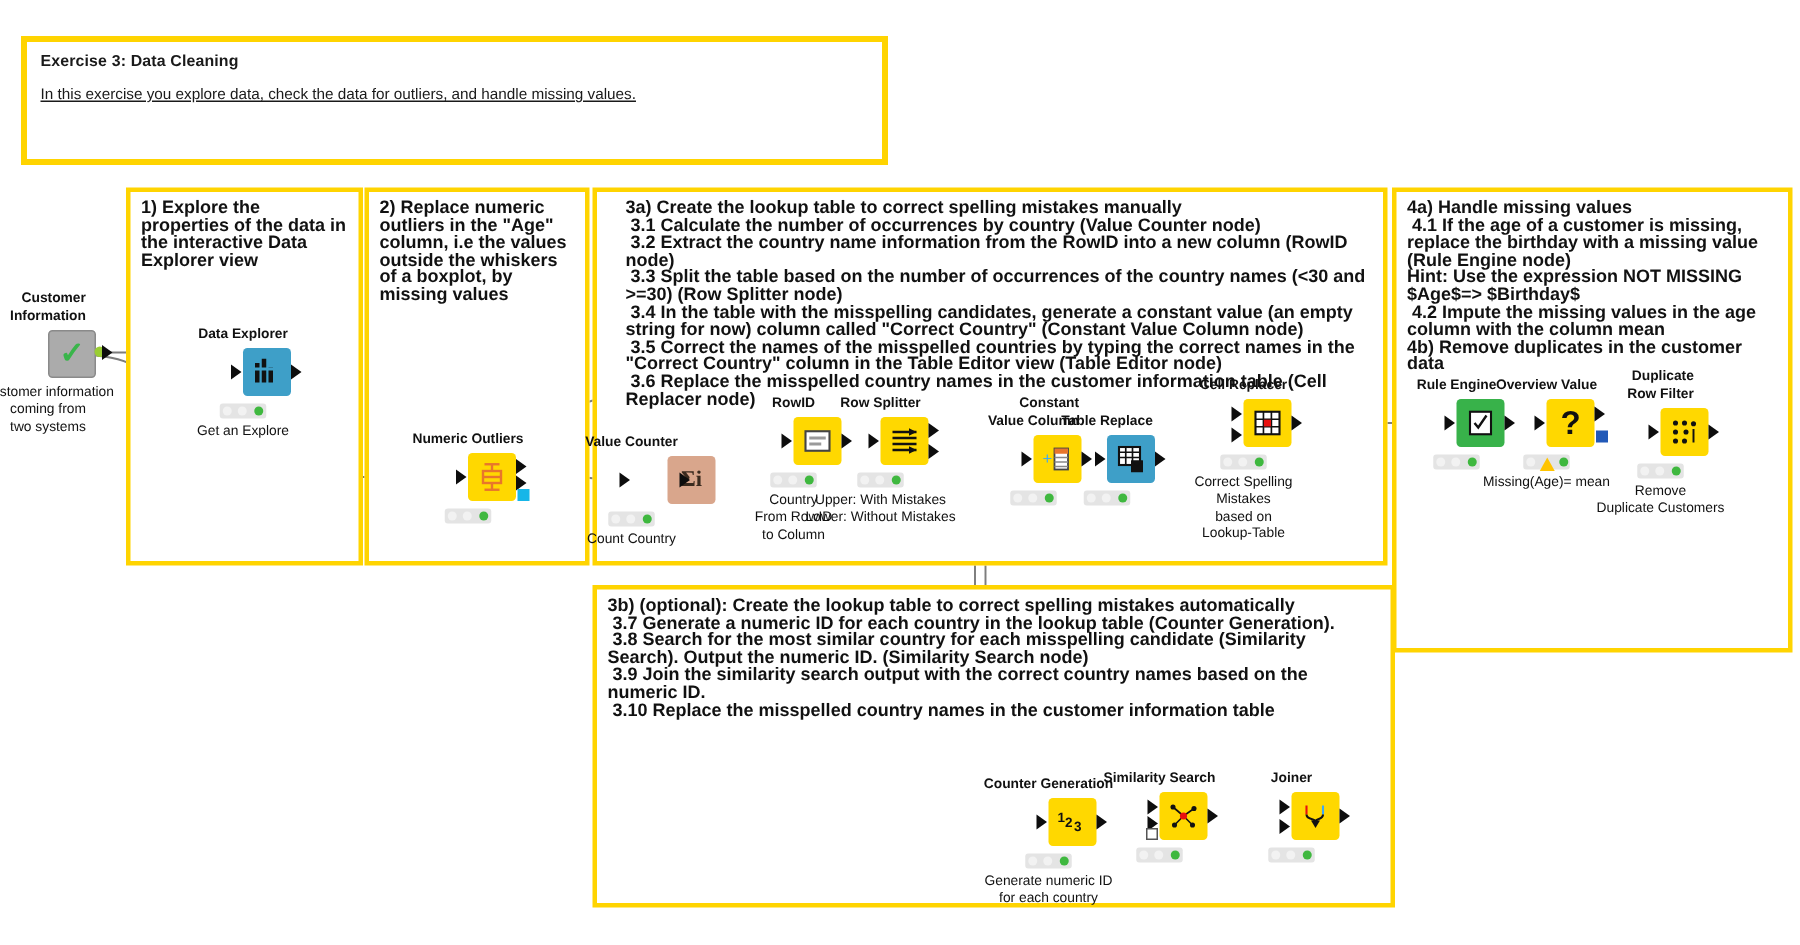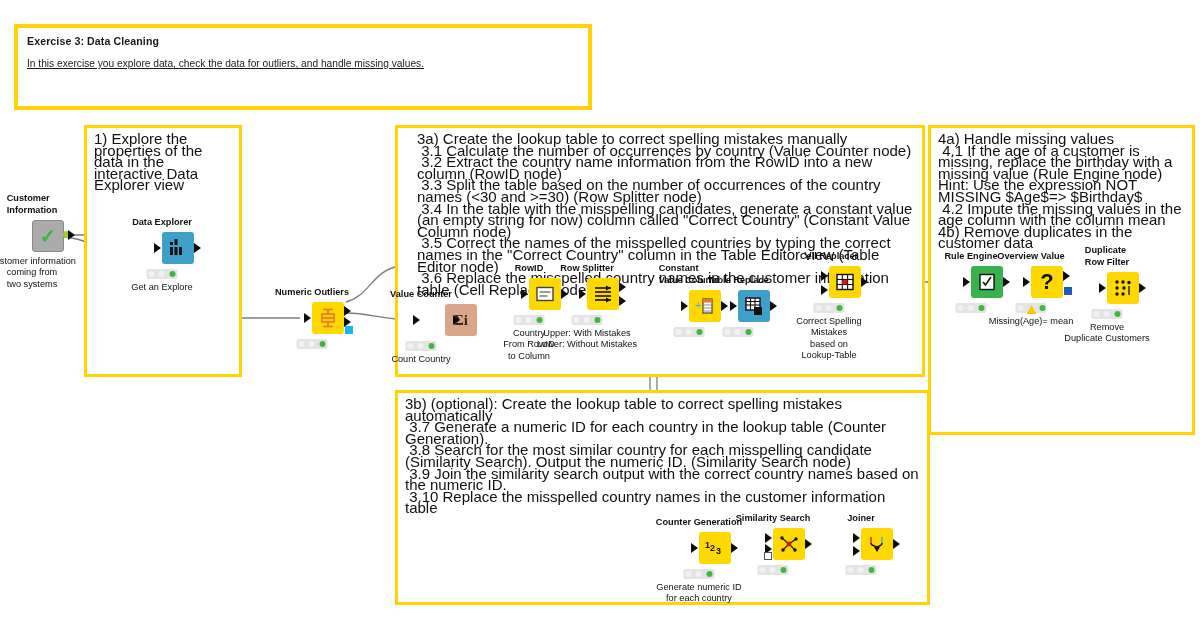--- a/index.html
+++ b/index.html
@@ -8,21 +8,21 @@
     width:1200px;height:630px;position:relative;overflow:hidden;
     font-family:"Liberation Sans",sans-serif;color:#1a1a1a;
     -webkit-font-smoothing:antialiased;
   }
   .canvas{position:absolute;inset:0;}
 
   
   .frame{position:absolute;border:3px solid #FFD400;background:#ffffff;box-sizing:border-box;}
   .frame .ftext{
     position:absolute;left:7px;right:6px;top:5px;
-    font-size:15px;line-height:11.6px;color:#111;
+    font-size:12px;line-height:11.6px;color:#111;font-weight:bold;
   }
 
   
   #title-frame{left:14px;top:24px;width:578px;height:86px;border-width:4px;}
   #title-frame .title-h{
     position:absolute;left:9px;top:7px;font-size:10.6px;font-weight:bold;letter-spacing:.1px;
   }
   #title-frame .title-p{
     position:absolute;left:9px;top:30px;font-size:10.2px;text-decoration:underline;
   }
@@ -33,21 +33,21 @@
     position:absolute;left:0;top:0;width:32px;height:32px;border-radius:3px;
     box-sizing:border-box;display:flex;align-items:center;justify-content:center;
   }
   .nbox.yellow{background:#FFD800;}
   .nbox.blue{background:#3E9FC8;}
   .nbox.green{background:#38B24A;}
   .nbox.tan{background:#D9A68C;margin-left:24px;}
   .nbox.meta{background:#ABABAB;border:1px solid #8a8a8a;}
   .nlabel{
     position:absolute;left:50%;transform:translateX(-50%);
-    white-space:nowrap;font-size:9.2px;font-weight:bold;text-align:left;color:#111;
+    white-space:nowrap;font-size:9.2px;font-weight:bold;text-align:right;color:#111;
     top:-15px;
   }
   .nlabel.two{top:-27px;white-space:pre;line-height:11.5px;}
   .nstatus{
     position:absolute;left:50%;transform:translateX(-50%);top:37px;
     width:31px;height:10px;background:#E4E4E4;border-radius:2px;
     display:flex;align-items:center;justify-content:space-around;
   }
   .nstatus i{width:6px;height:6px;border-radius:50%;background:#F2F2F2;display:block;}
   .nstatus i.on{background:#3FB83F;}
@@ -116,20 +116,23 @@
 
     <path d="M733,549 C745,552 745,570 740,573 L840,573 C852,573 852,556 858,554"></path>
 
     <path d="M807,546 C822,546 828,540 840,540 L858,540"></path>
   </svg>
 
   <div class="frame" id="f1" style="left:84px;top:125px;width:158px;height:252px;">
     <div class="ftext">1) Explore the properties of the data in the interactive Data Explorer view</div>
   </div>
 
+  <div class="frame" id="f2" style="left:243px;top:125px;width:150px;height:252px;">
+    <div class="ftext">2) Replace numeric outliers in the "Age" column, i.e the values outside the whiskers of a boxplot, by missing values</div>
+  </div>
 
   <div class="frame" id="f3a" style="left:395px;top:125px;width:530px;height:252px;">
     <div class="ftext" style="white-space:pre-wrap;margin-left:12px;">3a) Create the lookup table to correct spelling mistakes manually
  3.1 Calculate the number of occurrences by country (Value Counter node)
  3.2 Extract the country name information from the RowID into a new column (RowID node)
  3.3 Split the table based on the number of occurrences of the country names (&lt;30 and &gt;=30) (Row Splitter node)
  3.4 In the table with the misspelling candidates, generate a constant value (an empty string for now) column called "Correct Country" (Constant Value Column node)
  3.5 Correct the names of the misspelled countries by typing the correct names in the "Correct Country" column in the Table Editor view (Table Editor node)
  3.6 Replace the misspelled country names in the customer information table (Cell Replacer node)</div>
   </div>

